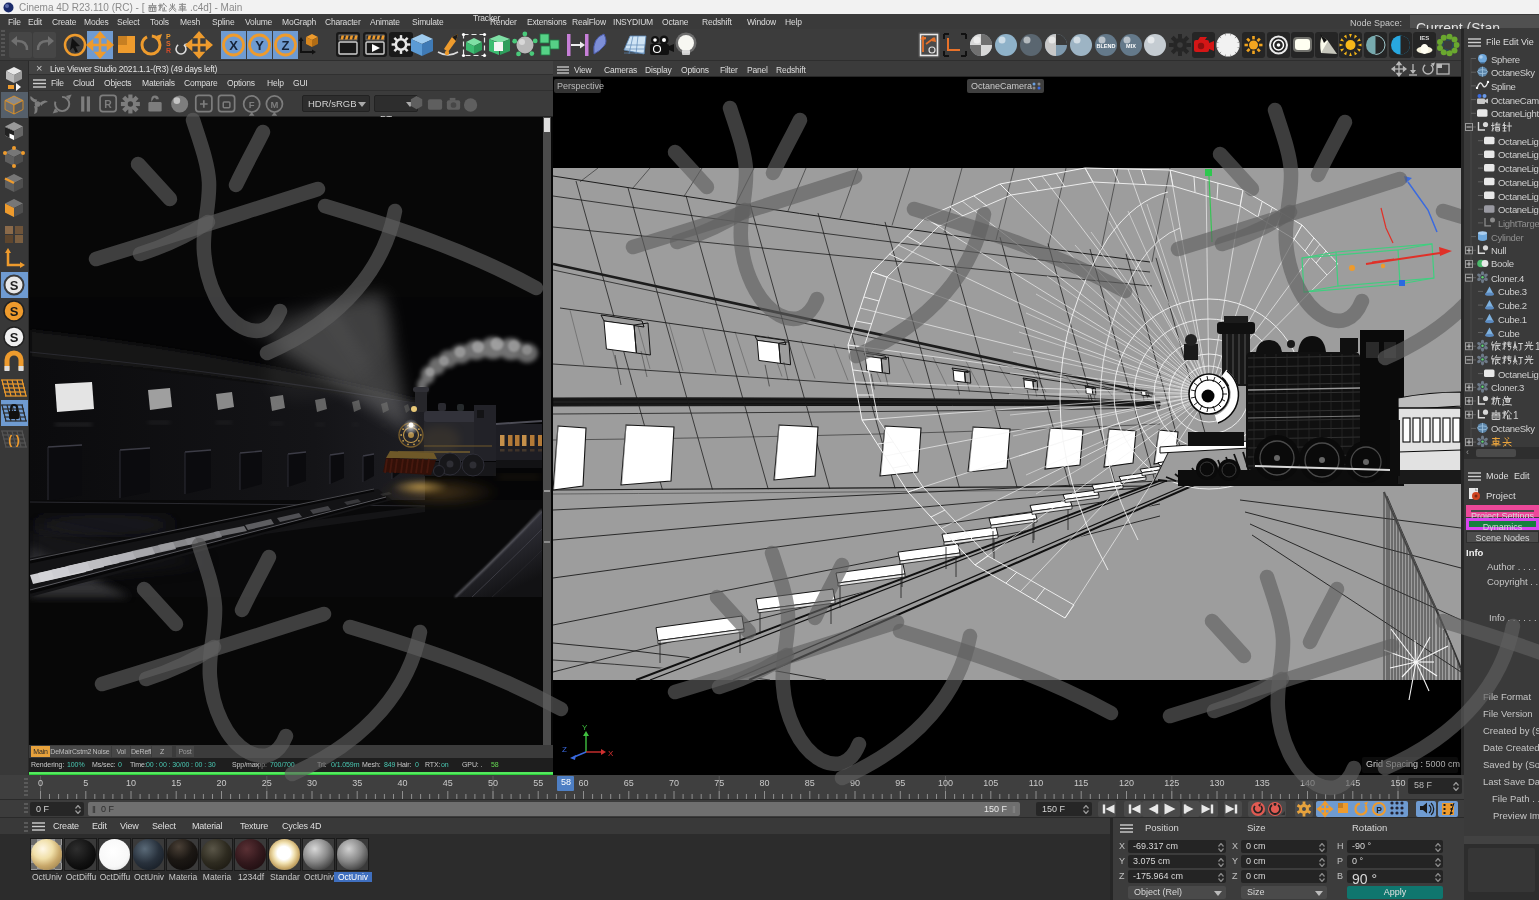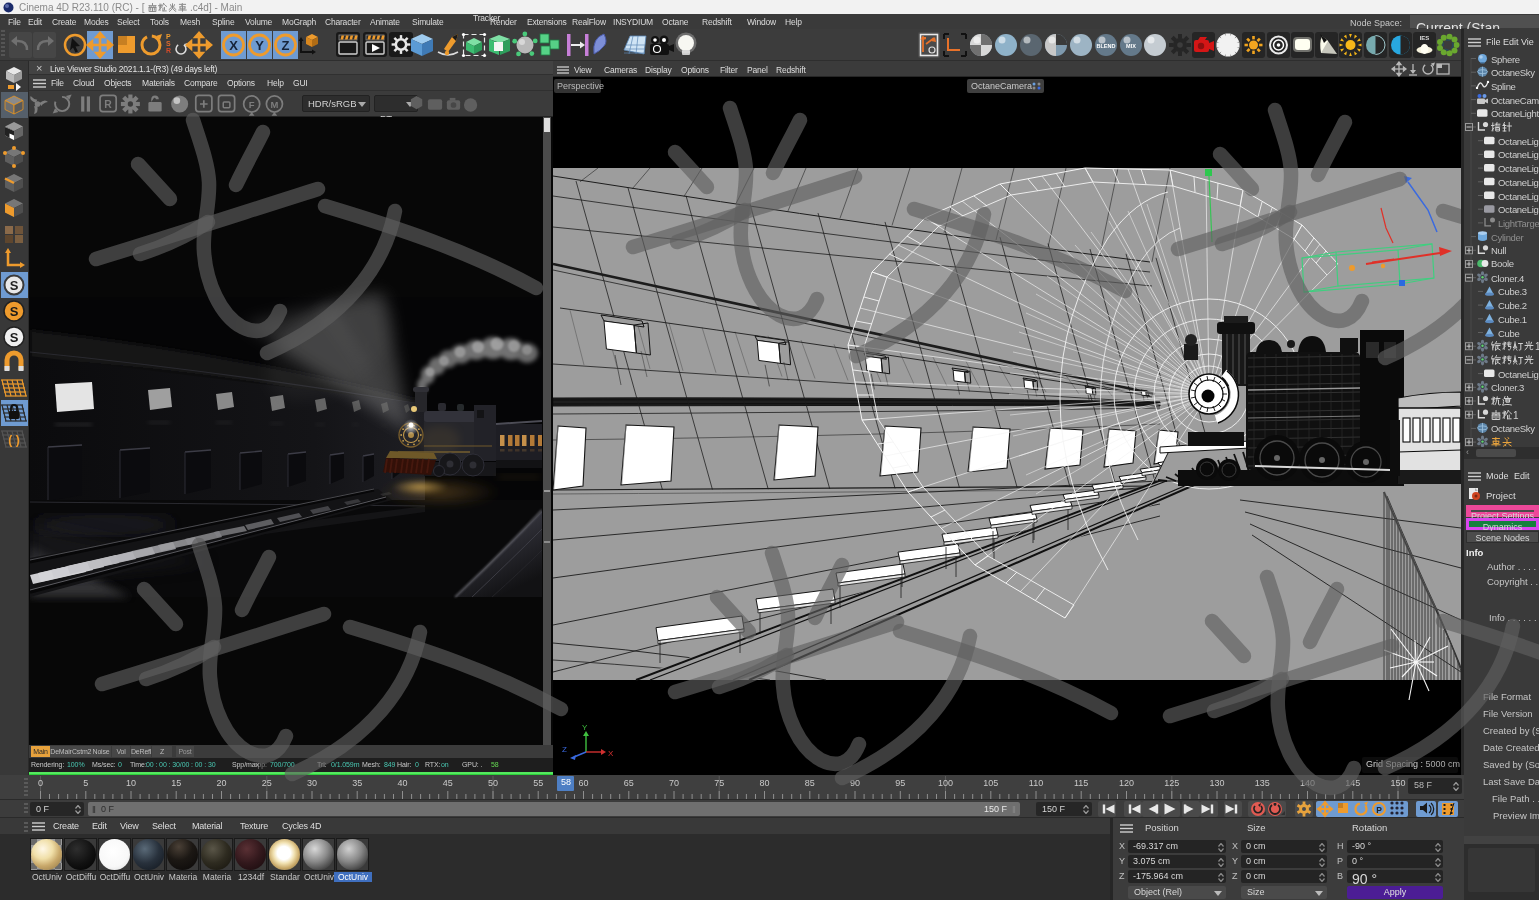--- a/index.html
+++ b/index.html
@@ -2206,21 +2206,21 @@
       <svg style="position:absolute;right:4px;top:5px" width="8" height="5">
         <path d="M0 0 h8 l-4 5z" fill="#bbb"></path>
       </svg>
     </div>
     <div style="position:absolute;left:1241px;top:886px;width:86px;height:13px;background:#4a4a4a;border-radius:2px;">
       <div style="position:absolute;left:6px;top:1px;font-size:9px;color:#d8d8d8;white-space:nowrap;">Size</div>
       <svg style="position:absolute;right:4px;top:5px" width="8" height="5">
         <path d="M0 0 h8 l-4 5z" fill="#bbb"></path>
       </svg>
     </div>
-    <div style="position:absolute;left:1347px;top:886px;width:96px;height:13px;background:#4c1d95;border-radius:2px;">
+    <div style="position:absolute;left:1347px;top:886px;width:96px;height:13px;background:#0f766e;border-radius:2px;">
       <div style="font-size:9px;color:#e2e2e2;text-align:center;margin-top:1px">Apply</div>
     </div>
     <svg style="position:absolute;left:0;top:0;pointer-events:none;z-index:50" width="1539" height="900" viewBox="0 0 1539 900">
       <defs>
         <g id="wmG">
           <path d="M-9 -107 C-2 -85 6 -64 7 -45 C8 -20 0 0 2 25 C4 55 18 88 40 100 C56 108 70 104 78 84"></path>
           <path d="M-64 -63 L-32 -28"></path>
           <path d="M61 -95 C52 -77 42 -59 34 -42"></path>
           <path d="M-106 32 C-30 9 40 -14 116 -38"></path>
           <path d="M6 -5 C-16 10 -40 20 -62 27"></path>

